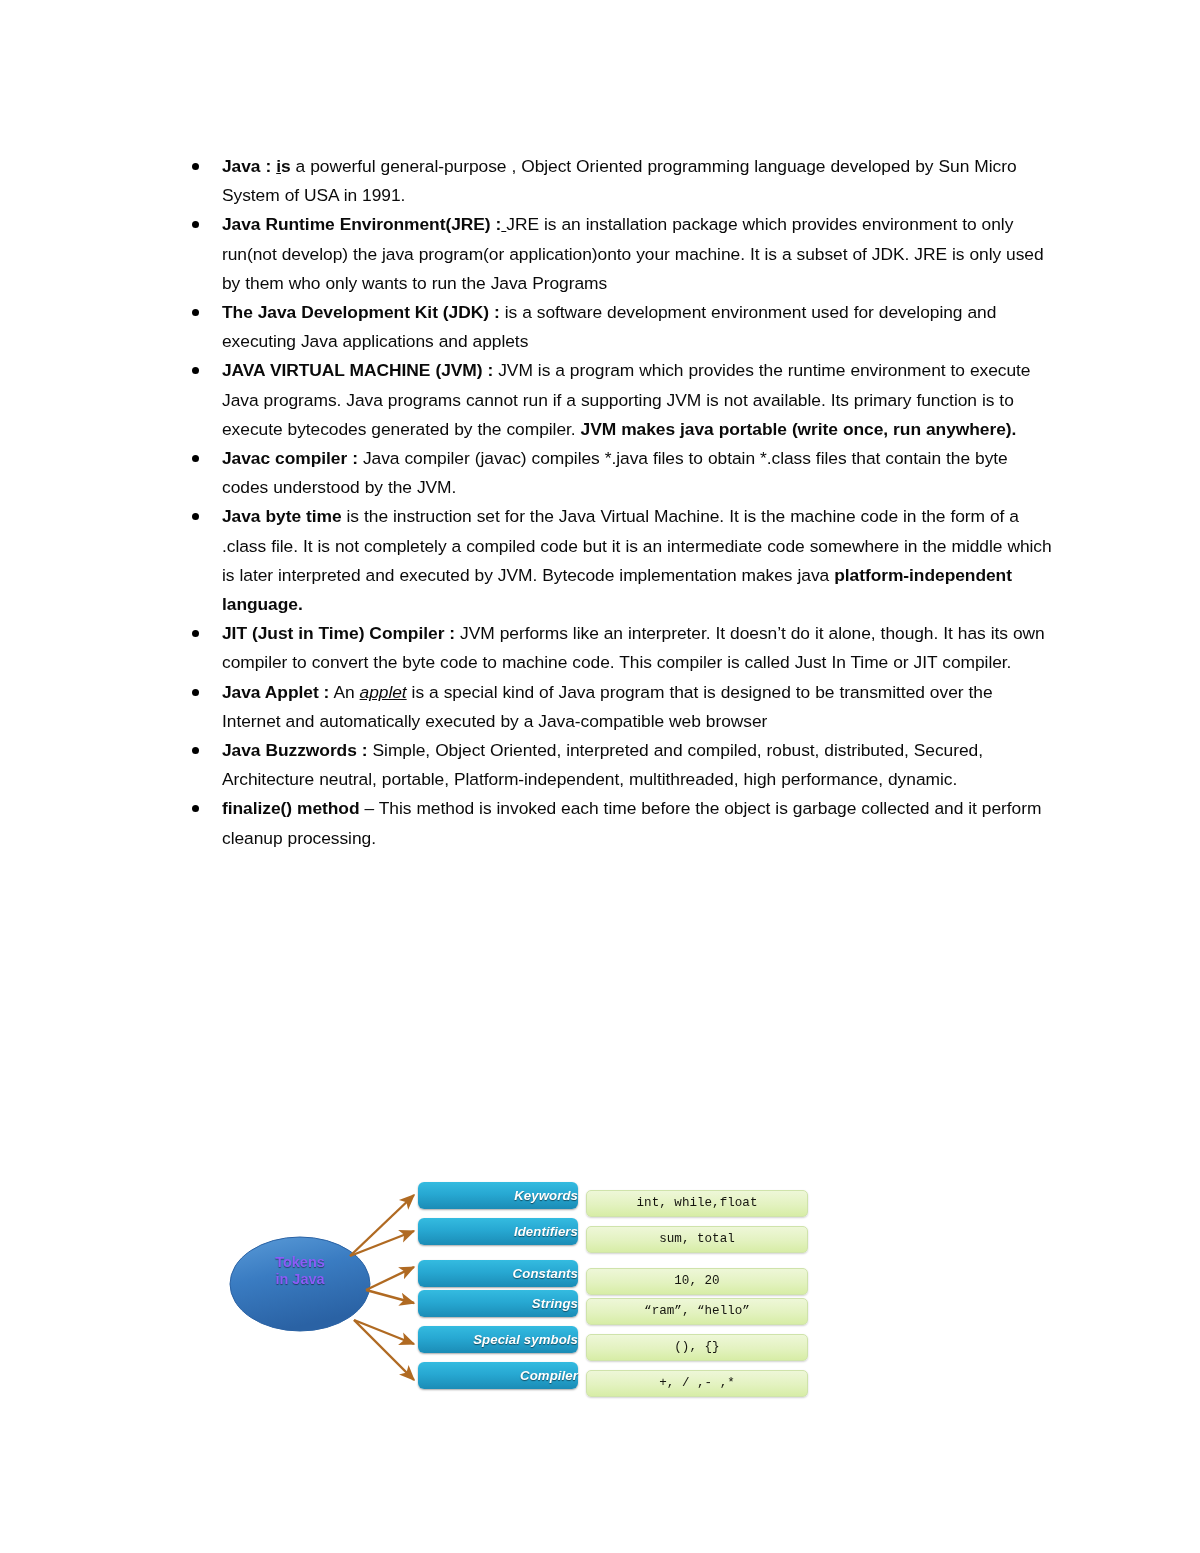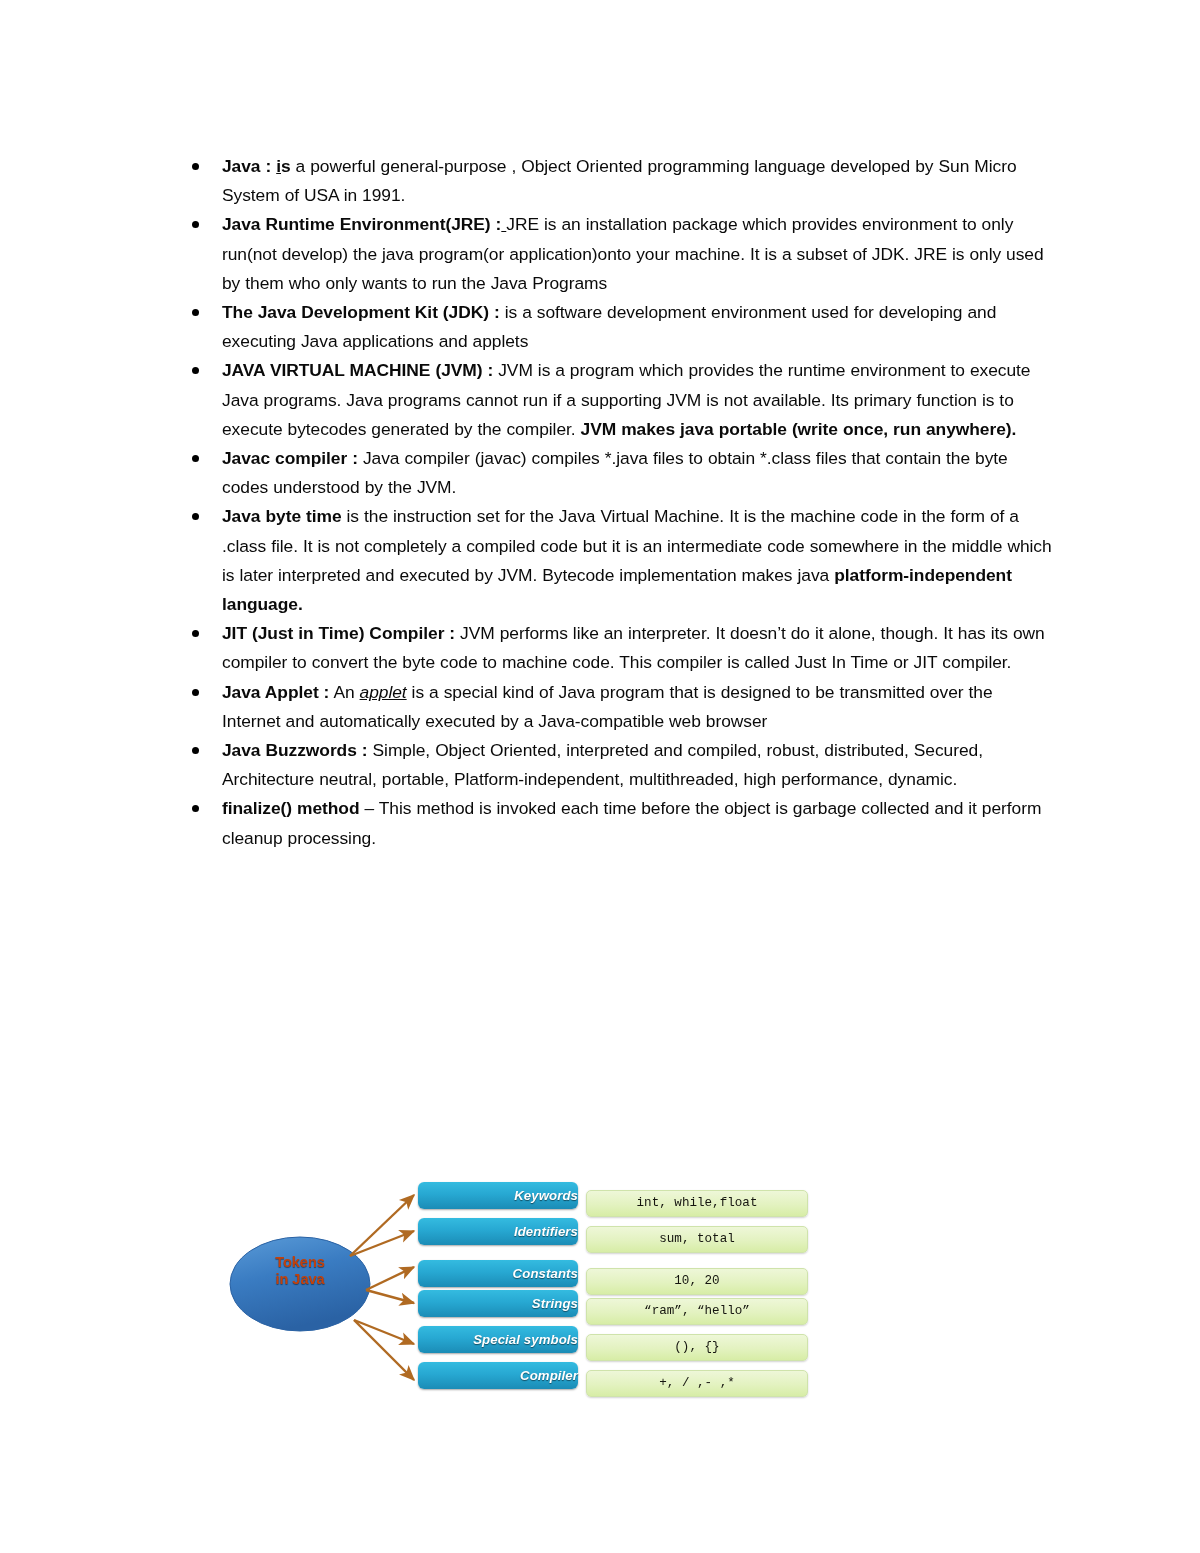--- a/index.html
+++ b/index.html
@@ -78,21 +78,21 @@
     left: 0;
     top: 0;
   }
 
   .ellipse-label {
     position: absolute;
     left: 12px;
     top: 82px;
     width: 140px;
     text-align: center;
-    color: #c2410c;
+    color: #8b5cf6;
     font-family: "Liberation Sans", sans-serif;
     font-weight: bold;
     font-size: 14.5px;
     line-height: 17px;
     text-shadow: 0 1px 1px rgba(0,0,0,0.45);
     pointer-events: none;
   }
 
   .rows {
     position: absolute;

